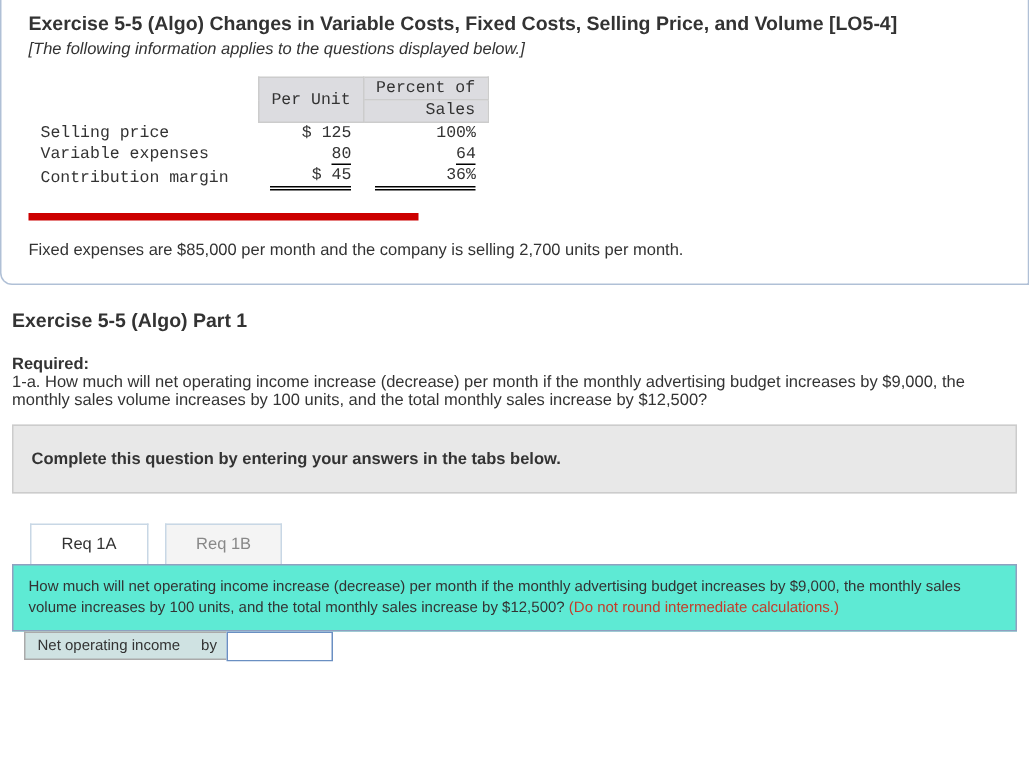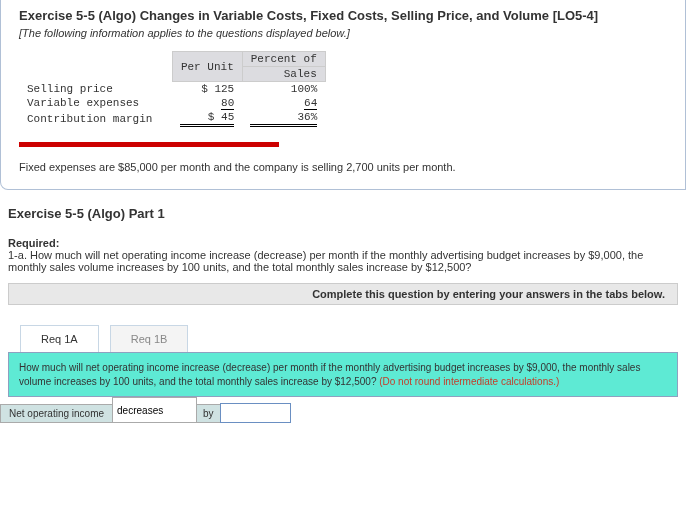--- a/index.html
+++ b/index.html
@@ -83,25 +83,24 @@
 .req-block {
   margin: 16px 8px 10px 8px;
   font-size: 11px;
 }
 .req-heading {
   font-weight: bold;
 }
 .complete-bar {
   background: #e8e8e8;
   border: 1px solid #ccc;
-  padding: 4px 12px;
+  padding: 16px 12px;
   font-weight: bold;
   font-size: 11px;
   margin: 10px 8px 20px 8px;
-  text-align: right;
 }
 .tabs-row {
   margin-left: 20px;
   display: flex;
   gap: 12px;
 }
 .tab {
   border: 1px solid #c8d7e5;
   border-bottom: none;
   padding: 7px 20px;
@@ -120,22 +119,22 @@
   margin: 0 8px 0 8px;
   padding: 8px 10px;
   font-size: 10px;
   line-height: 1.35;
 }
 .dont-round {
   color: #c33d2a;
 }
 .answer-row {
   display: flex;
-  align-items: flex-end;
-  margin: 0 0;
+  align-items: flex-start;
+  margin: 0 16px;
 }
 .answer-label {
   background: #cfe2e2;
   border: 1px solid #aaa;
   border-right: none;
   padding: 3px 8px;
   font-size: 10px;
   display: flex;
   align-items: center;
 }
@@ -217,16 +216,15 @@
   <div class="tab">Req 1A</div>
   <div class="tab inactive">Req 1B</div>
 </div>
 
 <div class="question-box">
   <span>How much will net operating income increase (decrease) per month if the monthly advertising budget increases by $9,000, the monthly sales volume increases by 100 units, and the total monthly sales increase by $12,500? </span><span class="dont-round">(Do not round intermediate calculations.)</span>
 </div>
 
 <div class="answer-row">
   <div class="answer-label">Net operating income</div>
-  <input type="text" class="answer-select" value="decreases" style="">
   <div class="by-label">by</div>
   <input type="text" class="amount-input" value="" style="">
 </div>
 
 </body></html>

